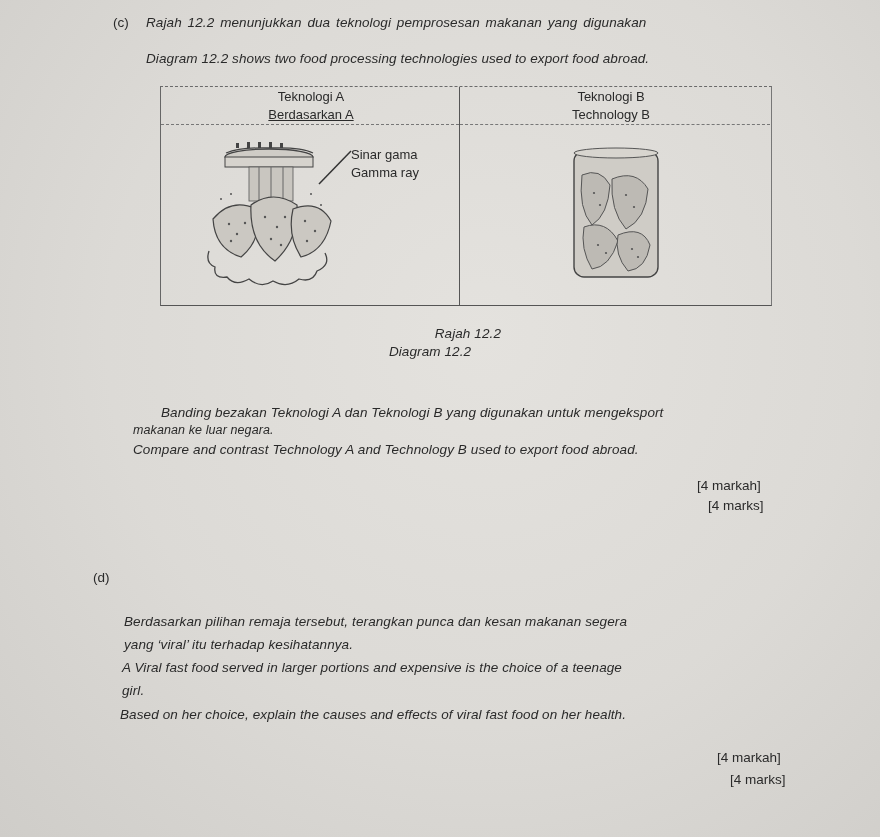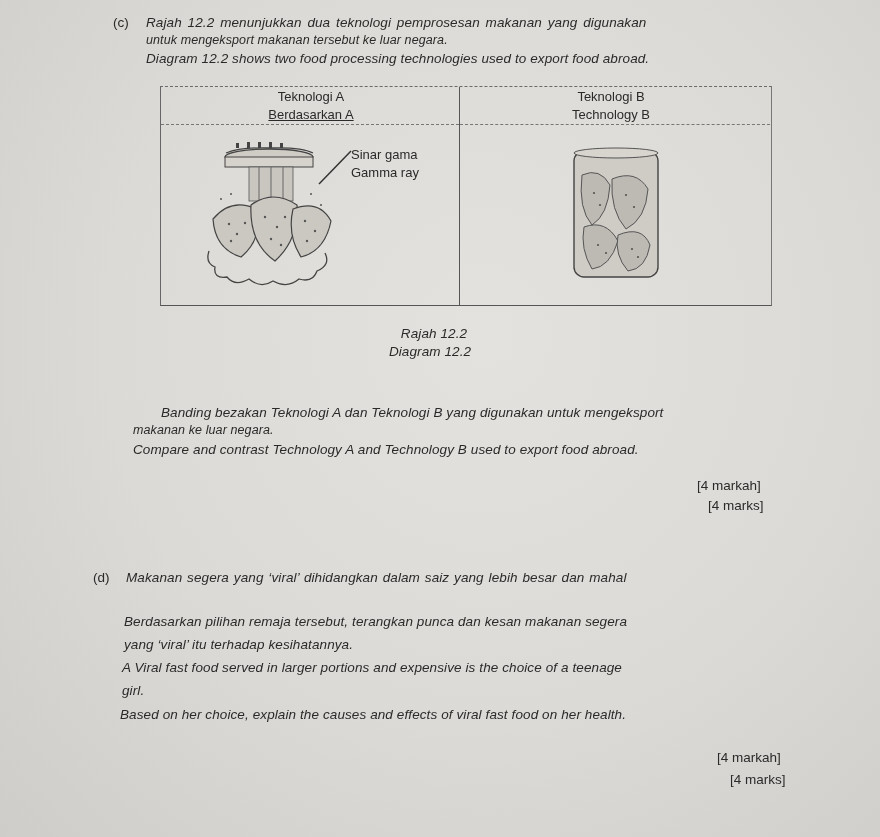--- a/index.html
+++ b/index.html
@@ -18,21 +18,20 @@
   .center{text-align:center;}
   .marks{position:absolute;font-size:13.5px;}
 </style>
 </head>
 <body>
 
 <div class="page">
 
   <div class="qlabel" style="left:113px;top:15px;">(c)</div>
   <div class="line" style="left:146px;top:15px;word-spacing:2px;">Rajah 12.2 menunjukkan dua teknologi pemprosesan makanan yang digunakan</div>
-  <div class="line" style="left:146px;top:33px;font-size:12.5px;">untuk mengeksport makanan tersebut ke luar negara.</div>
   <div class="line it" style="left:146px;top:51px;">Diagram 12.2 shows two food processing technologies used to export food abroad.</div>
 
   <div class="fig">
     <div class="divider"></div>
     <div class="hdr-line" style="left:0;width:298px;"></div>
     <div class="hdr-line" style="left:299px;width:310px;"></div>
 
     <div>
       <div class="cap" style="left:70px;top:2px;width:160px;">Teknologi A</div>
       <div class="cap it" style="left:70px;top:20px;width:160px;text-decoration:underline;">Berdasarkan A</div>
@@ -107,32 +106,31 @@
             <circle cx="68" cy="62" r="1.1"></circle>
             <circle cx="32" cy="100" r="1.1"></circle>
             <circle cx="66" cy="104" r="1.1"></circle>
             <circle cx="40" cy="108" r="1.1"></circle>
             <circle cx="72" cy="112" r="1.1"></circle>
           </g>
       </svg>
     </div>
   </div>
 
-  <div class="line center" style="left:344px;top:326px;width:180px;">Rajah 12.2</div>
+  <div class="line center" style="left:321px;top:326px;width:180px;text-align:right;">Rajah 12.2</div>
   <div class="line center it" style="left:340px;top:344px;width:180px;">Diagram 12.2</div>
 
   <div class="line" style="left:133px;top:405px;margin-left:28px;">Banding bezakan Teknologi A dan Teknologi B yang digunakan untuk mengeksport</div>
   <div class="line" style="left:133px;top:423px;font-size:12.5px;">makanan ke luar negara.</div>
   <div class="line it" style="left:133px;top:442px;">Compare and contrast Technology A and Technology B used to export food abroad.</div>
 
   <div class="marks" style="left:697px;top:478px;">[4 markah]</div>
   <div class="marks it" style="left:708px;top:498px;">[4 marks]</div>
 
   <div class="qlabel" style="left:93px;top:570px;">(d)</div>
-  <div class="line" style="left:126px;top:570px;word-spacing:1px;">Makanan segera yang ‘viral’ dihidangkan dalam saiz yang lebih besar dan mahal</div>
   <div class="line" style="left:124px;top:614px;">Berdasarkan pilihan remaja tersebut, terangkan punca dan kesan makanan segera</div>
   <div class="line" style="left:124px;top:637px;">yang ‘viral’ itu terhadap kesihatannya.</div>
   <div class="line it" style="left:122px;top:660px;">A Viral fast food served in larger portions and expensive is the choice of a teenage</div>
   <div class="line it" style="left:122px;top:683px;">girl.</div>
   <div class="line it" style="left:120px;top:707px;">Based on her choice, explain the causes and effects of viral fast food on her health.</div>
 
   <div class="marks" style="left:717px;top:750px;">[4 markah]</div>
   <div class="marks it" style="left:730px;top:772px;">[4 marks]</div>
 </div>
 

